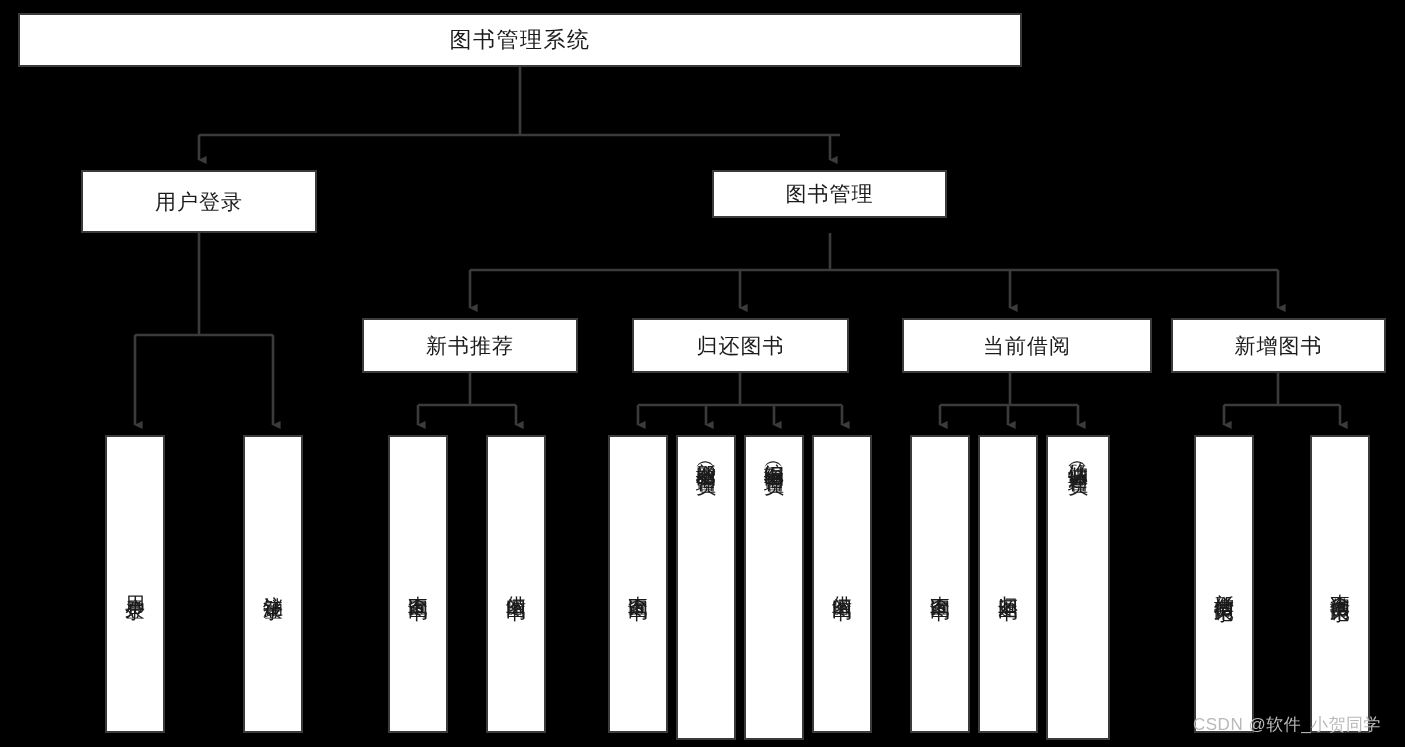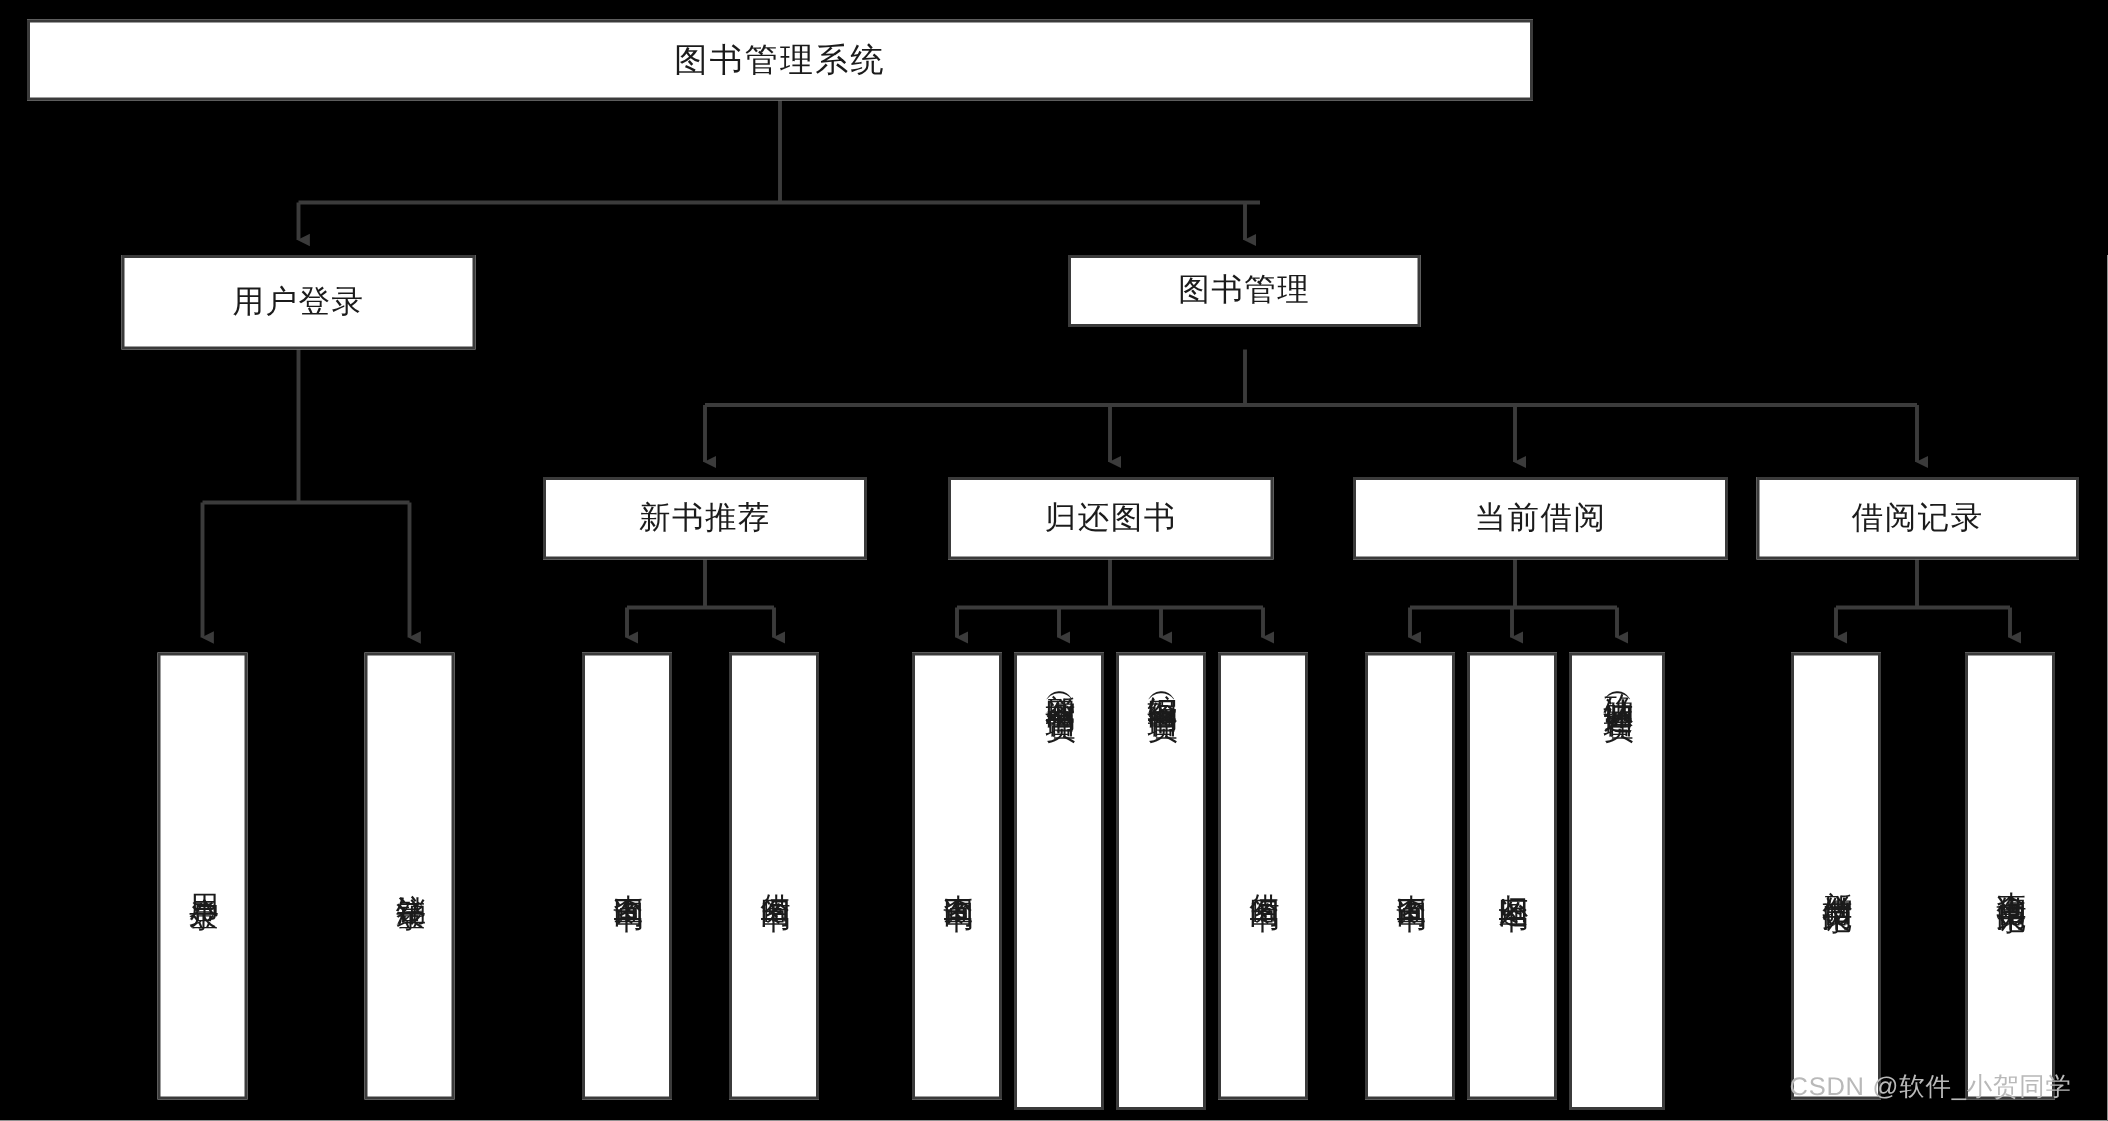--- a/index.html
+++ b/index.html
@@ -122,21 +122,21 @@
   </svg>
 
   <div class="node h root" style="left:18px; top:13px; width:1004px; height:54px;">图书管理系统</div>
 
   <div class="node h" style="left:81px; top:170px; width:236px; height:63px;">用户登录</div>
   <div class="node h" style="left:712px; top:170px; width:235px; height:48px;">图书管理</div>
 
   <div class="node h" style="left:362px; top:318px; width:216px; height:55px;">新书推荐</div>
   <div class="node h" style="left:632px; top:318px; width:217px; height:55px;">归还图书</div>
   <div class="node h" style="left:902px; top:318px; width:250px; height:55px;">当前借阅</div>
-  <div class="node h" style="left:1171px; top:318px; width:215px; height:55px;">借阅记录</div>
+  <div class="node h" style="left:1171px; top:318px; width:215px; height:55px;">新增图书</div>
 
   <div class="node v mid" style="left:105px; top:435px; width:60px; height:298px;">用户登录</div>
   <div class="node v mid" style="left:243px; top:435px; width:60px; height:298px;">注销登录</div>
 
   <div class="node v mid" style="left:388px; top:435px; width:60px; height:298px;">查询图书</div>
   <div class="node v mid" style="left:486px; top:435px; width:60px; height:298px;">借阅图书</div>
 
   <div class="node v mid" style="left:608px; top:435px; width:60px; height:298px;">查询图书</div>
   <div class="node v" style="left:676px; top:435px; width:60px; height:305px;">新增图书（管理员）</div>
   <div class="node v" style="left:744px; top:435px; width:60px; height:305px;">编辑图书（管理员）</div>

